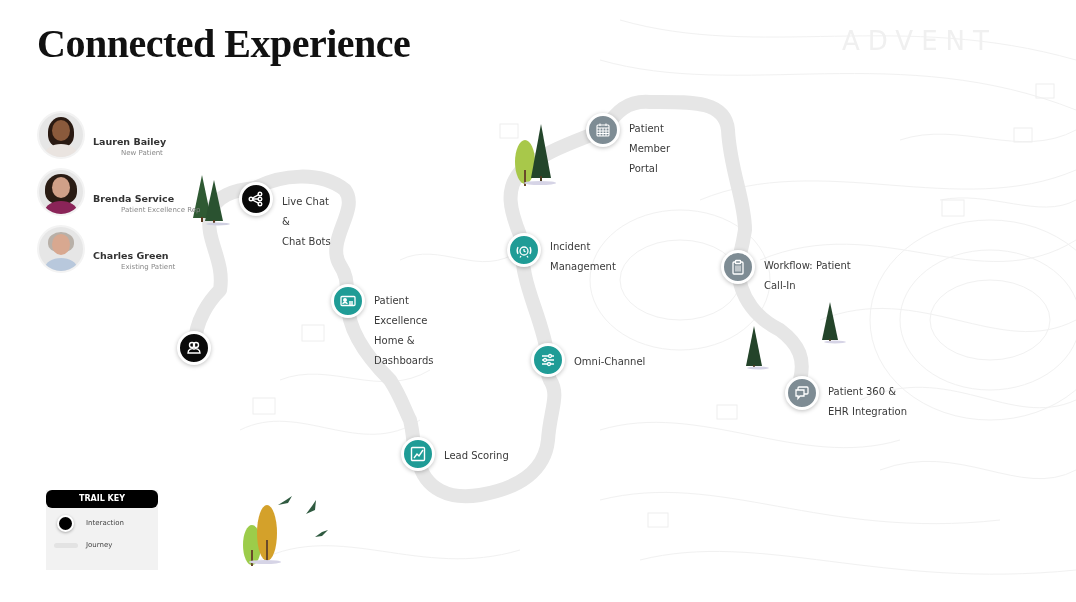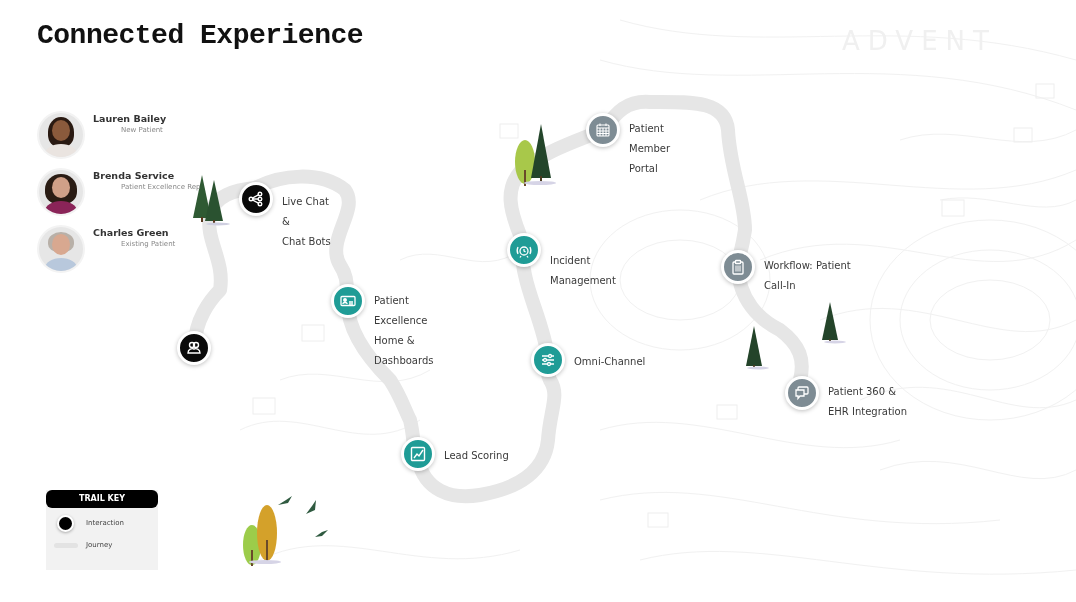--- a/index.html
+++ b/index.html
@@ -5,30 +5,30 @@
   html, body { margin: 0; padding: 0; }
   body {
     width: 1076px; height: 602px; overflow: hidden; position: relative;
     background: #ffffff;
     font-family: "Liberation Sans", "DejaVu Sans", sans-serif;
     color: #2b2b2b;
   }
   .bg { position: absolute; left: 0; top: 0; width: 1076px; height: 602px; }
   .title {
     position: absolute; left: 37px; top: 20px;
-    font-family: Liberation Mono, monospace;
-    font-size: 28px; font-weight: bold; color: #111;
+    font-family: Liberation Serif, serif;
+    font-size: 40px; font-weight: bold; color: #111;
     letter-spacing: -0.5px;
   }
   .watermark {
     position: absolute; left: 842px; top: 26px;
     font-family: "DejaVu Sans", sans-serif;
     font-size: 26px; letter-spacing: 8px; color: #f0f0f0;
   }
-  .persona { position: absolute; left: 39px; display: flex; align-items: flex-start; }
+  .persona { position: absolute; left: 39px; display: flex; align-items: flex-end; }
   .avatar {
     width: 44px; height: 44px; border-radius: 50%;
     background: #e6e6e6; position: relative; overflow: hidden;
     box-shadow: 0 0 0 2px #f3f3f3;
   }
   .avatar .head { position: absolute; left: 13px; top: 7px; width: 18px; height: 21px; border-radius: 50%; }
   .avatar .hair { position: absolute; left: 9px; top: 4px; width: 26px; height: 30px; border-radius: 50% 50% 40% 40%; }
   .avatar .body { position: absolute; left: 6px; top: 31px; width: 32px; height: 20px; border-radius: 50% 50% 0 0; }
   .persona-text { margin-left: 10px; }
   .persona-name { font-size: 9.5px; font-weight: bold; color: #333; font-family: "DejaVu Sans", sans-serif; }
@@ -263,21 +263,21 @@
 
 <div class="node" style="left:507px; top:233px;">
   <div class="node-icon" style="background:#1f9c96;">
     <svg viewBox="0 0 18 18" fill="none" stroke="#fff" stroke-width="1.3">
         <circle cx="9" cy="10" r="4"></circle>
         <path d="M9 8 V10 L10.5 11"></path>
         <path d="M3 6 C2 8,2 11,3 13 M15 6 C16 8,16 11,15 13"></path>
         <path d="M6 15 L5 16.5 M12 15 L13 16.5"></path>
       </svg>
   </div>
-  <div class="node-label" style="margin-top:18px;">Incident
+  <div class="node-label" style="margin-top:4px;">Incident
 Management</div>
 </div>
 
 <div class="node" style="left:586px; top:113px;">
   <div class="node-icon" style="background:#7e8c94;">
     <svg viewBox="0 0 18 18" fill="none" stroke="#fff" stroke-width="1.1">
         <rect x="3" y="4" width="12" height="11" rx="1"></rect>
         <path d="M3 7 H15 M3 10 H15 M3 12.5 H15 M6 7 V15 M9 7 V15 M12 7 V15 M6 2.5 V5 M12 2.5 V5"></path>
       </svg>
   </div>

